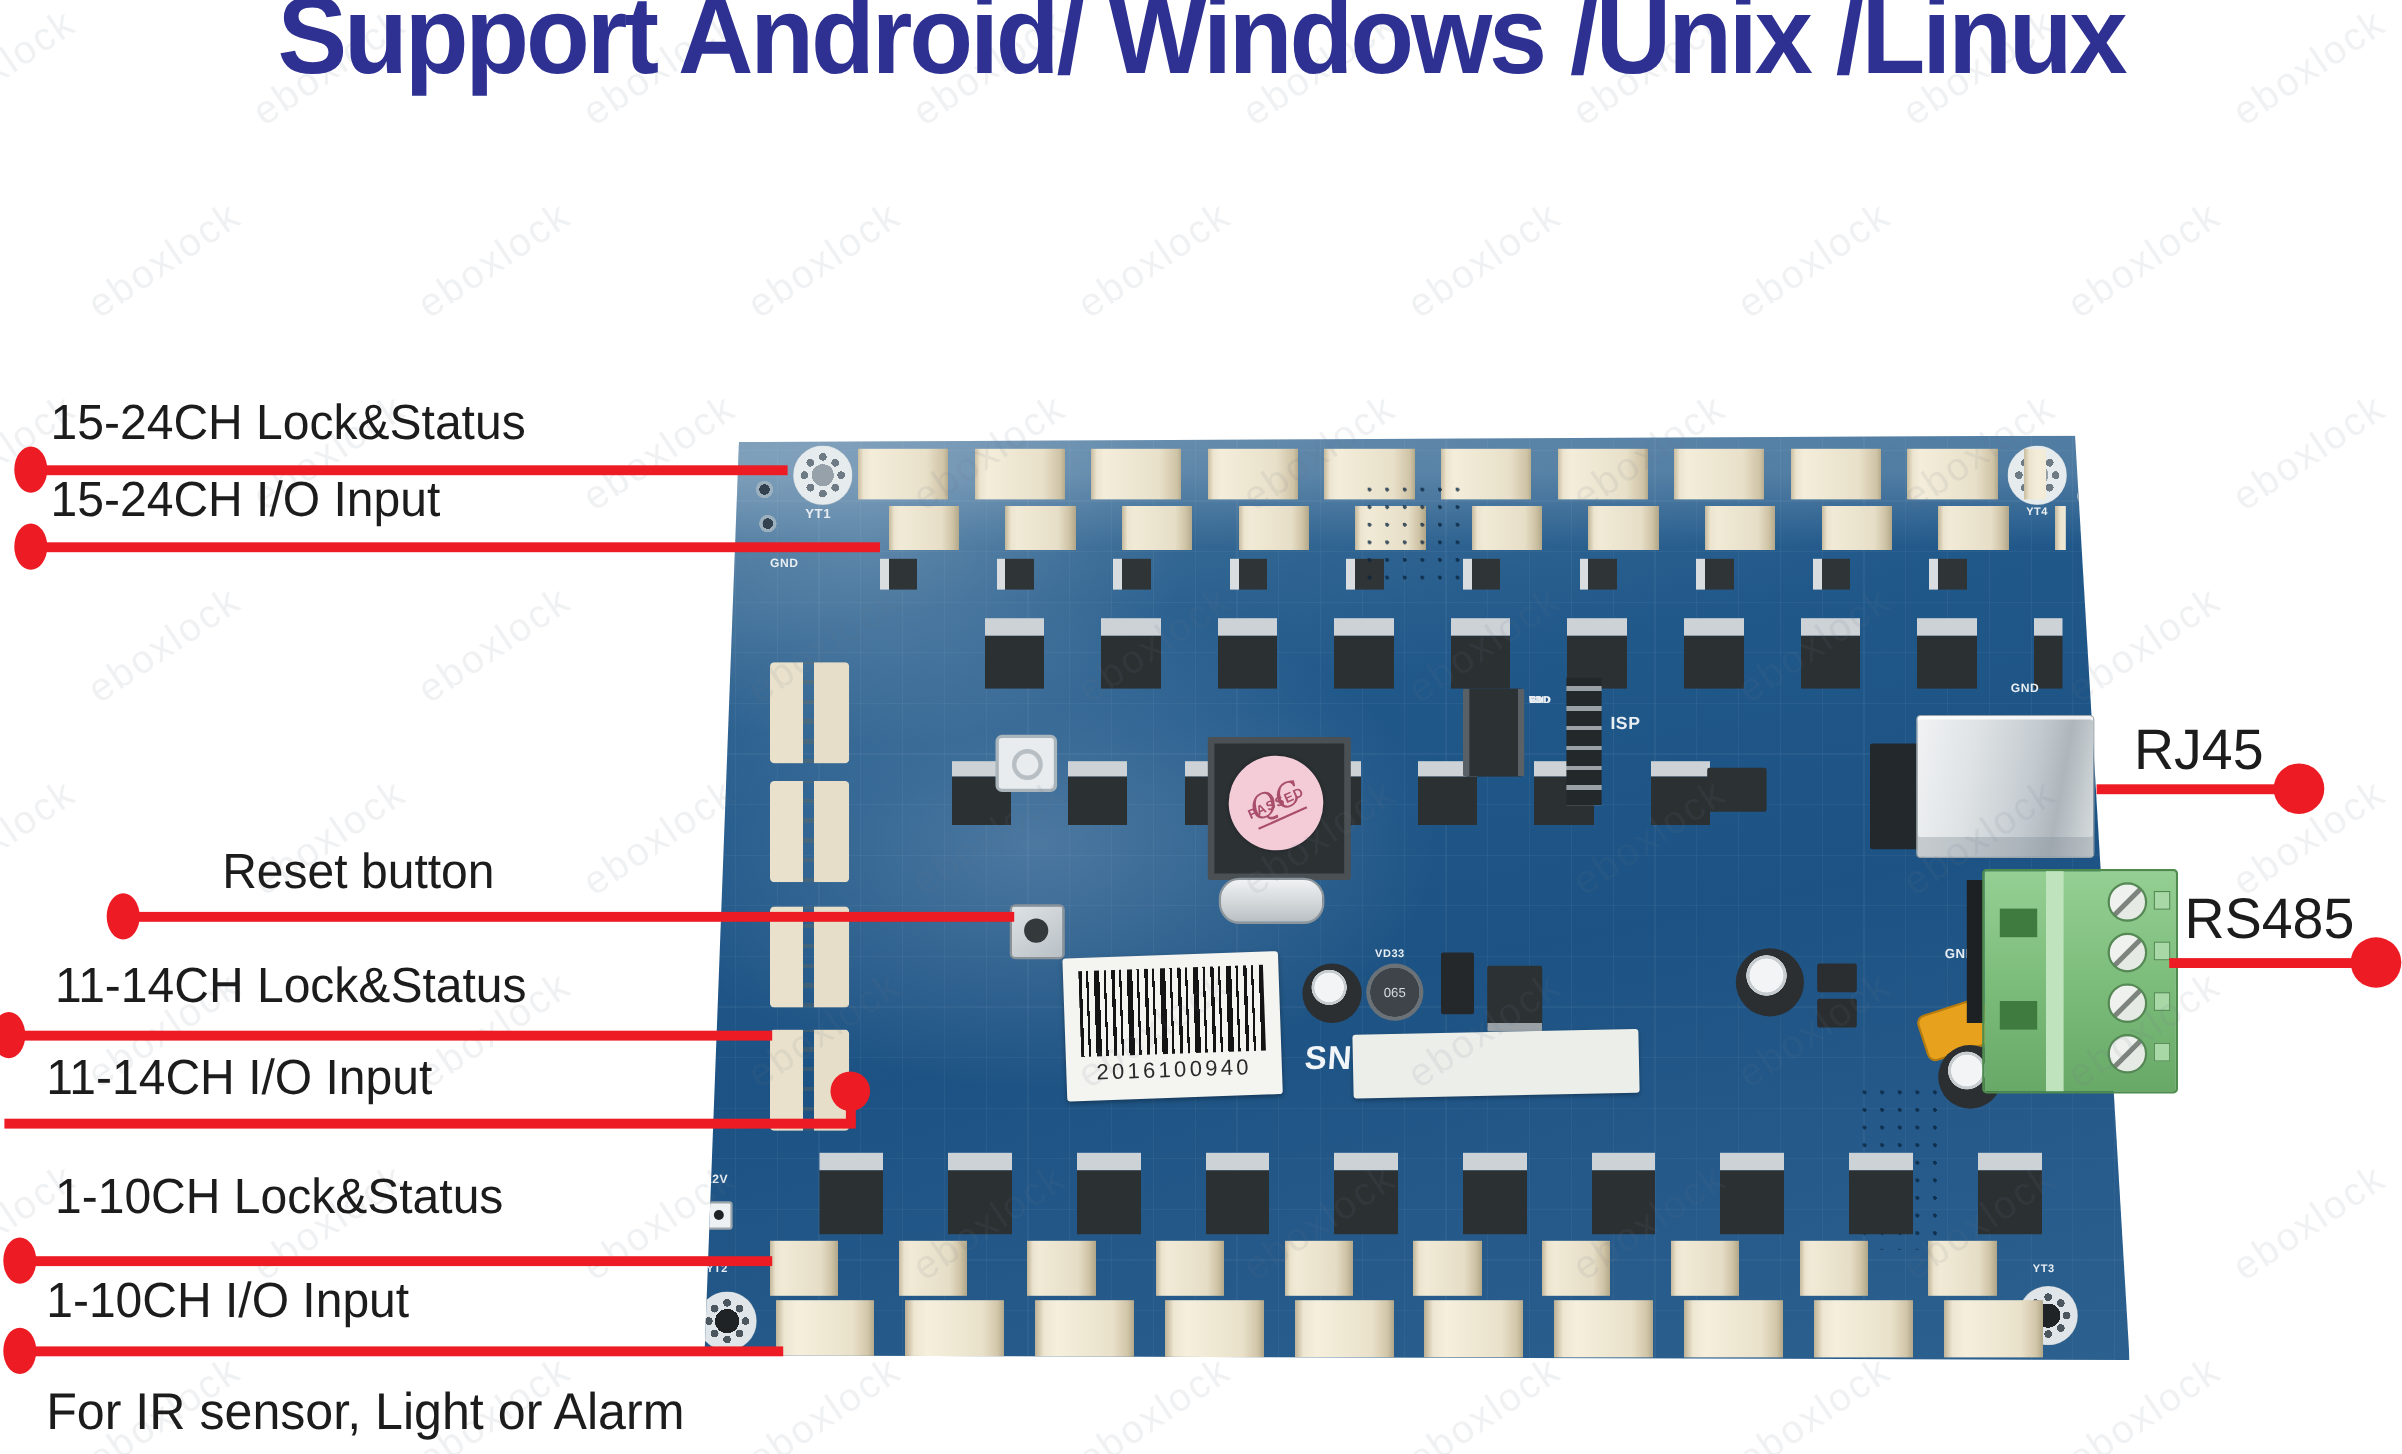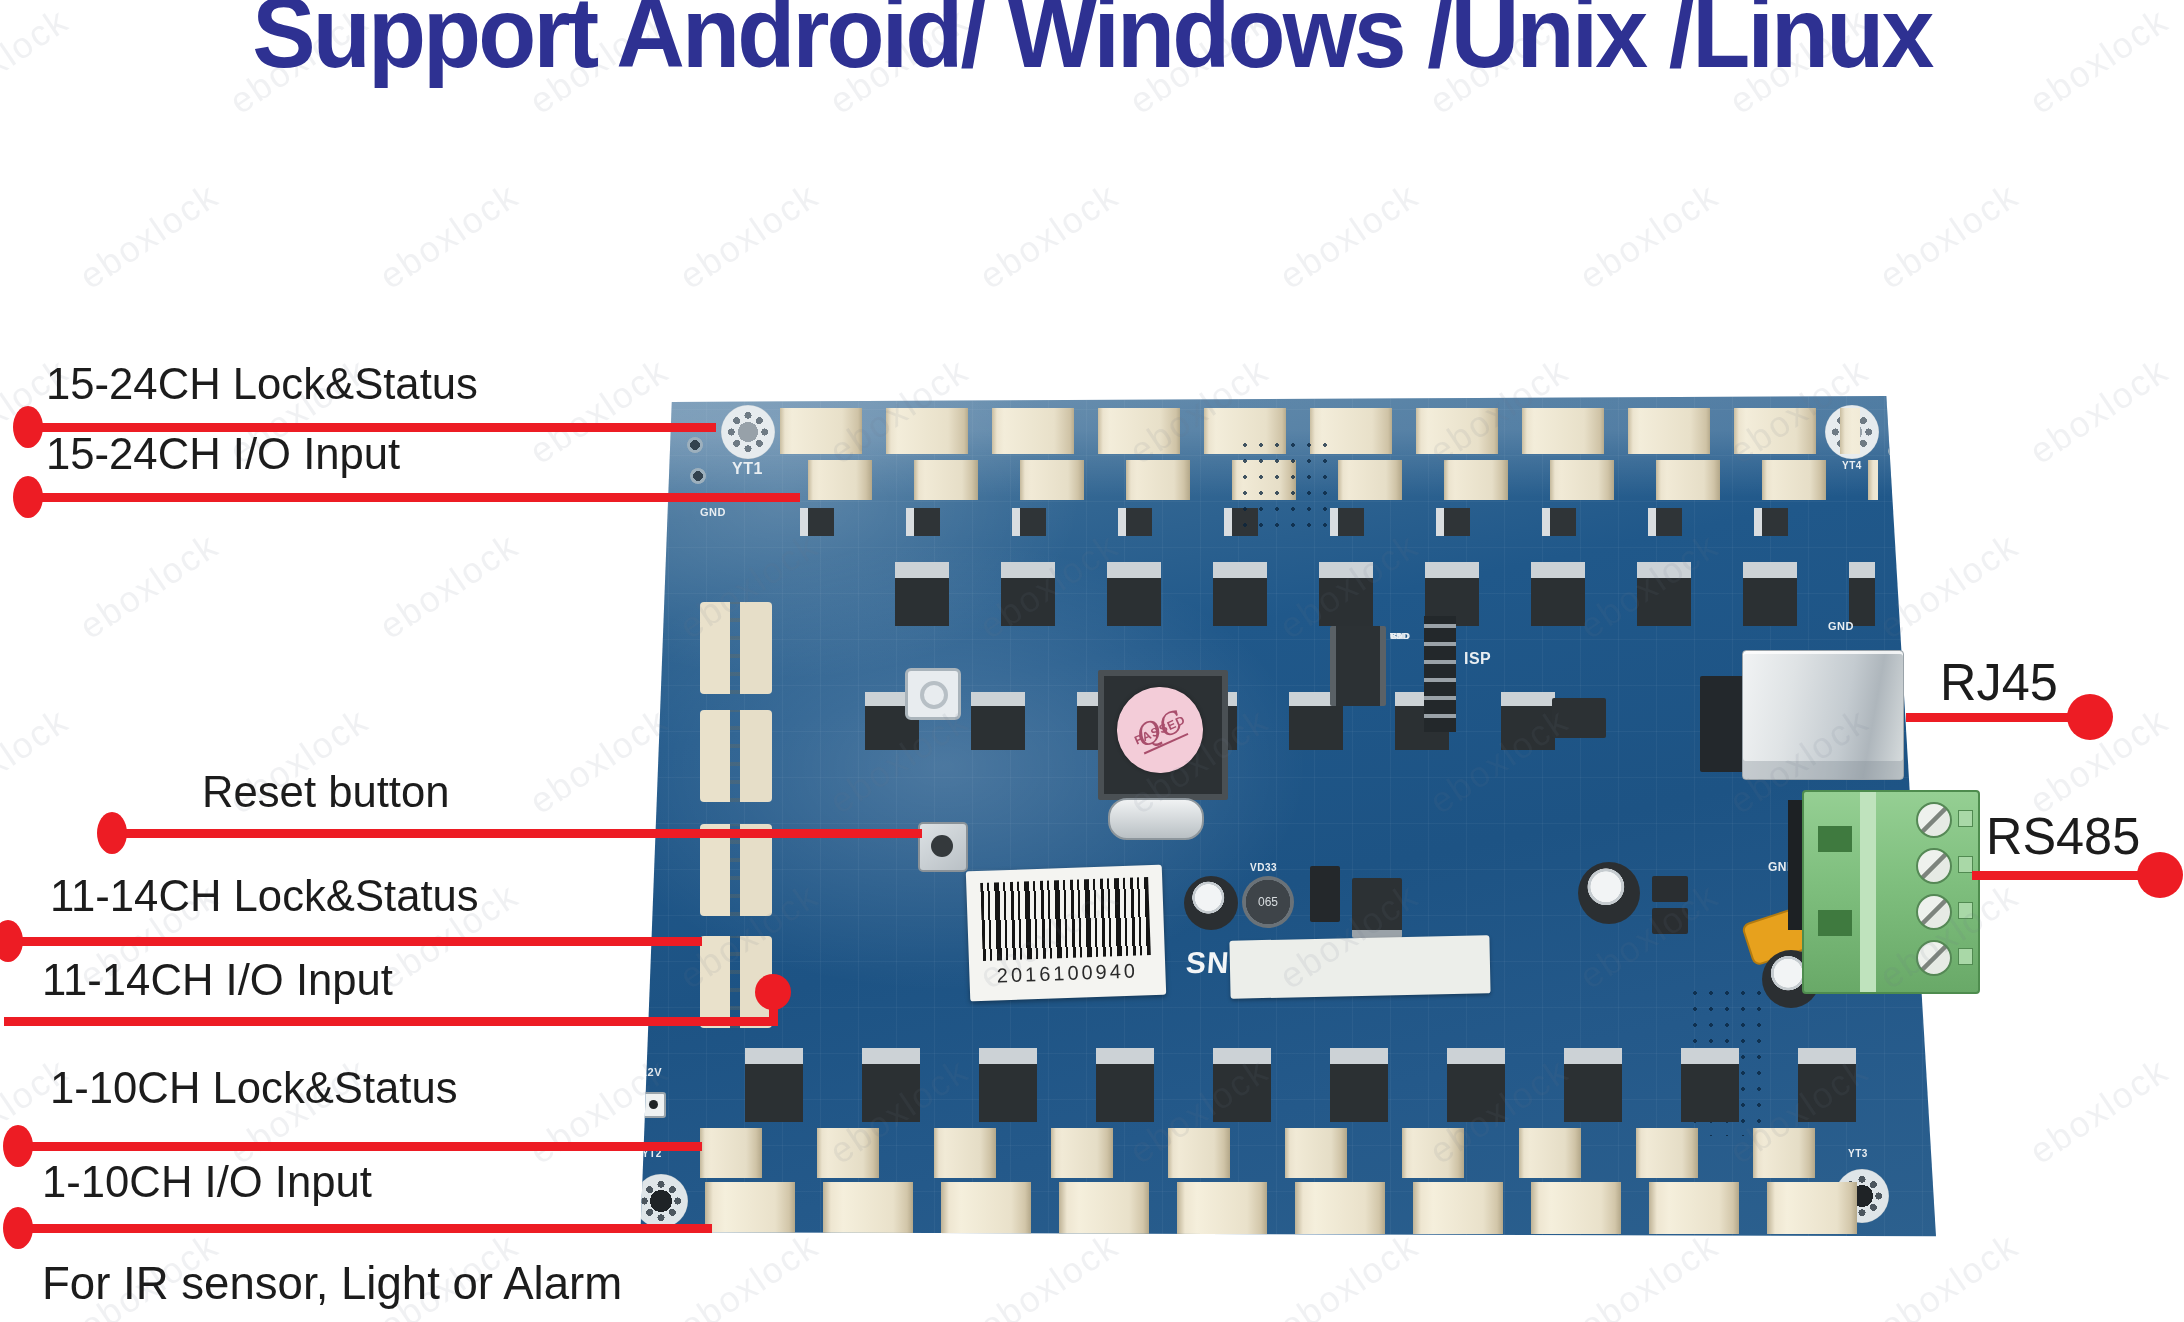--- a/index.html
+++ b/index.html
@@ -177,21 +177,21 @@
 
     <div class="hole" style="left:91px;top:9px"></div>
     <div class="hole" style="left:1195px;top:9px"></div>
     <div class="hole dark" style="left:4px;top:778px"></div>
     <div class="hole dark" style="left:1205px;top:773px"></div>
     <div class="pinhole" style="left:57px;top:41px;width:16px;height:16px"></div>
     <div class="pinhole" style="left:60px;top:72px;width:16px;height:16px"></div>
     <div class="pinhole" style="left:1258px;top:48px;width:14px;height:14px"></div>
     <div class="pinhole" style="left:1261px;top:77px;width:14px;height:14px"></div>
 
-    <div class="silk" style="left:102px;top:64px;font-size:16px">YT1</div>
+    <div class="silk" style="left:102px;top:64px;font-size:12px">YT1</div>
     <div class="silk" style="left:1212px;top:64px;font-size:10px">YT4</div>
     <div class="silk" style="left:12px;top:752px;font-size:10px">YT2</div>
     <div class="silk" style="left:1218px;top:752px;font-size:10px">YT3</div>
 
     <div class="conn-row1" style="left:150px;top:12px;width:1080px;height:46px"></div>
     <div class="conn-row2" style="left:178px;top:64px;width:1070px;height:40px"></div>
     <div class="tiny-row" style="left:170px;top:112px;width:1060px;height:28px"></div>
     <div class="fet-stripe" style="left:265px;top:166px;width:980px;height:16px"></div>
     <div class="fet-body" style="left:265px;top:182px;width:980px;height:48px"></div>
     <div class="fet-stripe" style="left:235px;top:296px;width:700px;height:14px"></div>

